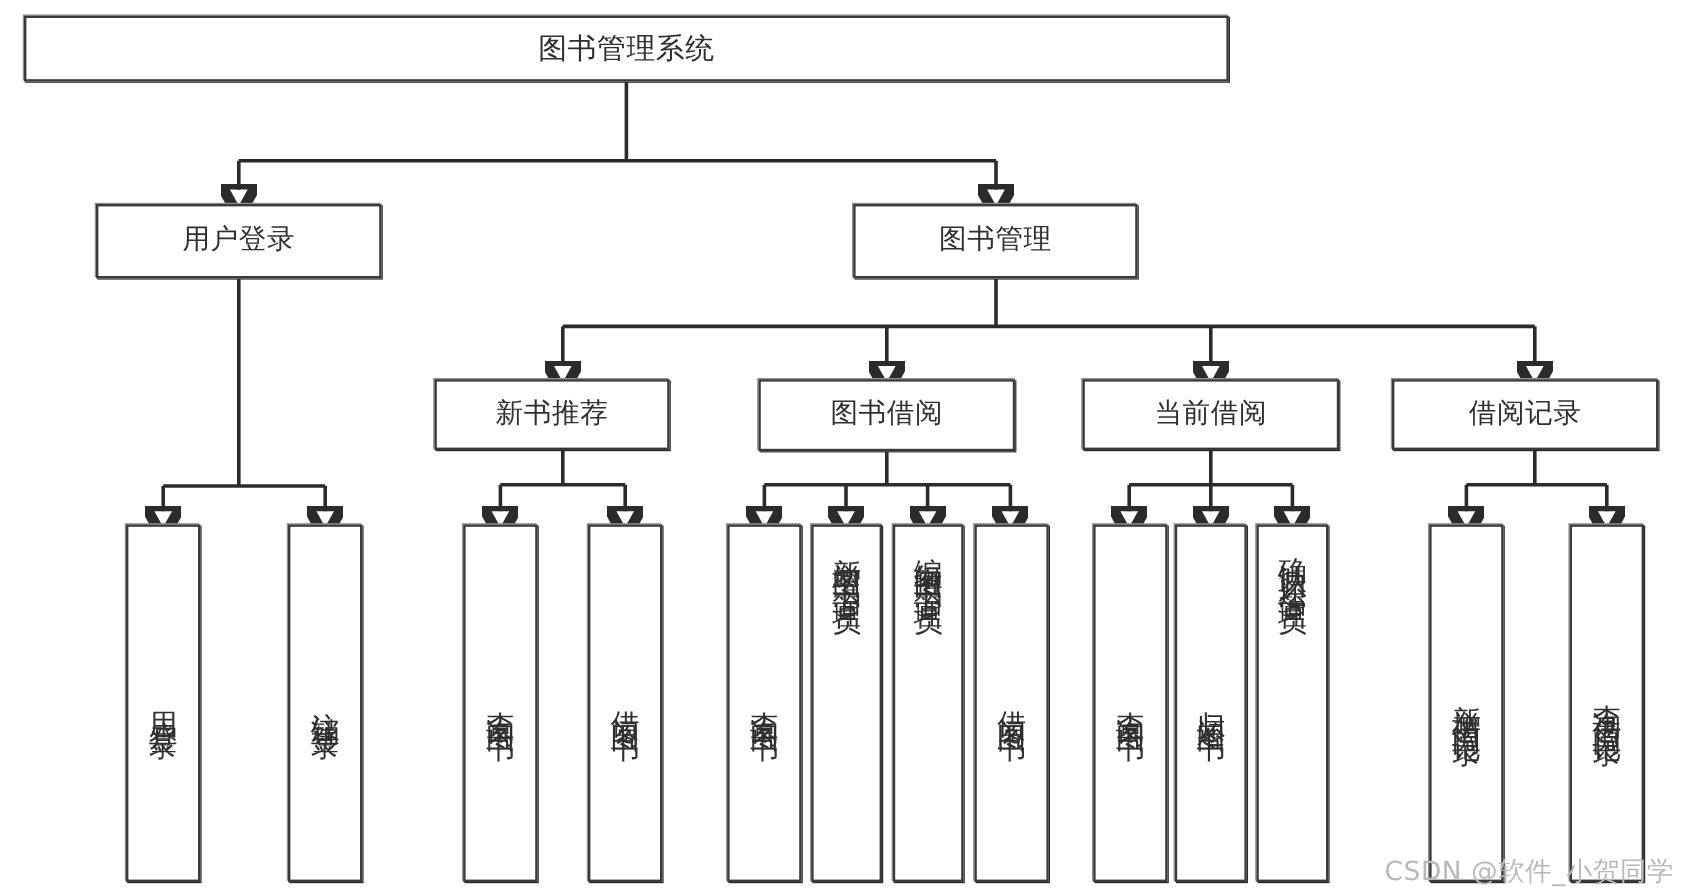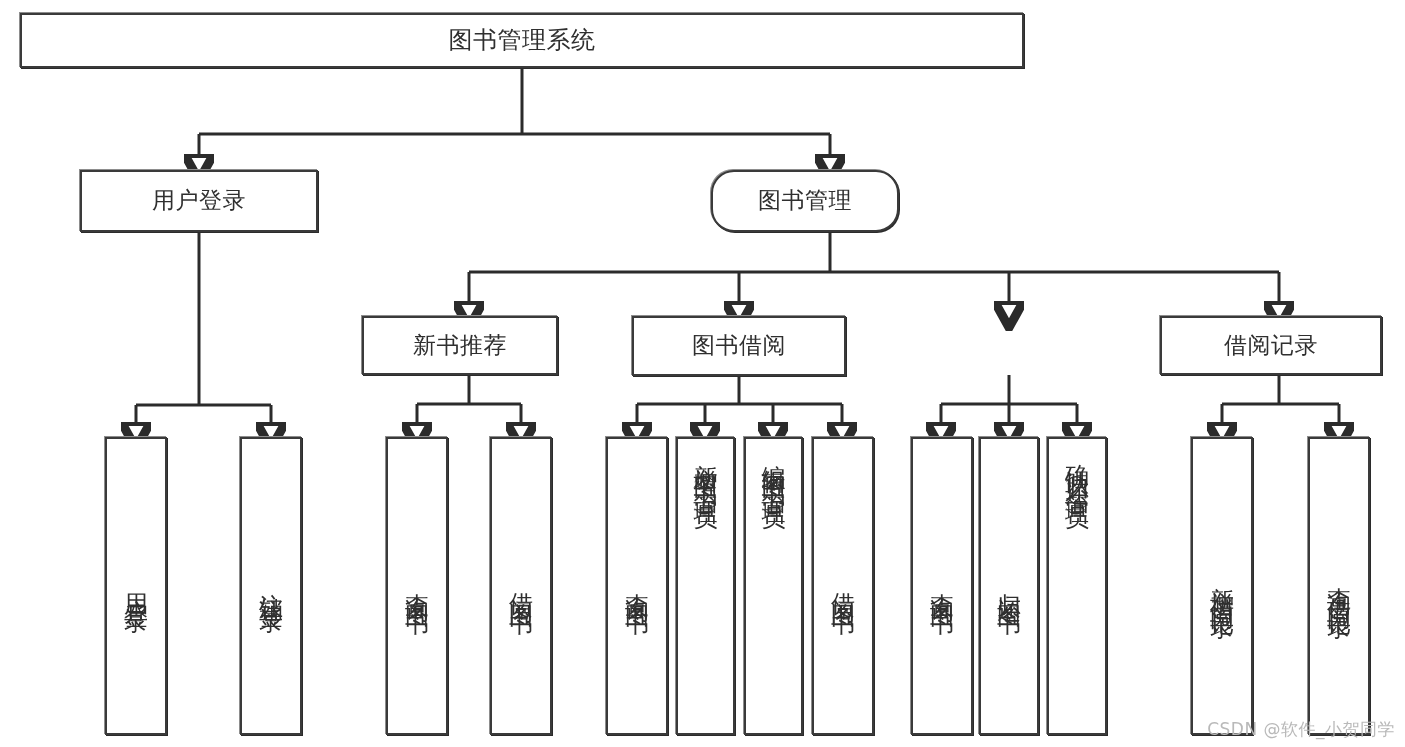--- a/index.html
+++ b/index.html
@@ -75,21 +75,21 @@
   
   .node.leaf.center {
     align-items: center;
     padding-top: 0;
   }
   
   #watermark {
     position: absolute;
     right: 10px;
     bottom: 6px;
-    font-size: 17px;
+    font-size: 22px;
     color: #b9b9b9;
     white-space: nowrap;
     letter-spacing: 0.5px;
     margin-top: 43px;
   }
 </style>
 </head>
 <body>
 
 <div id="canvas">
@@ -148,32 +148,35 @@
   </svg>
 
   <div class="node root horiz" style="left:20px; top:13px; width:1004px; height:55px;">
     <span class="label">图书管理系统</span>
   </div>
 
   <div class="node horiz" style="left:80px; top:170px; width:238px; height:62px;">
     <span class="label">用户登录</span>
   </div>
 
-  <div class="node horiz" style="left:711px; top:170px; width:188px; height:62px;border-radius:23px;">
+  <div class="node horiz" style="left:711px; top:170px; width:237px; height:62px;">
     <span class="label">图书管理</span>
   </div>
 
   <div class="node horiz" style="left:362px; top:316px; width:196px; height:59px;">
     <span class="label">新书推荐</span>
   </div>
 
   <div class="node horiz" style="left:632px; top:316px; width:214px; height:60px;">
     <span class="label">图书借阅</span>
   </div>
 
+  <div class="node horiz" style="left:902px; top:316px; width:214px; height:59px;">
+    <span class="label">当前借阅</span>
+  </div>
 
   <div class="node horiz" style="left:1160px; top:316px; width:222px; height:59px;">
     <span class="label">借阅记录</span>
   </div>
 
   <div class="node leaf center" style="left:105px; top:437px; width:62px; height:298px;">
     <span class="label">用户登录</span>
   </div>
 
   <div class="node leaf center" style="left:240px; top:437px; width:62px; height:298px;">

